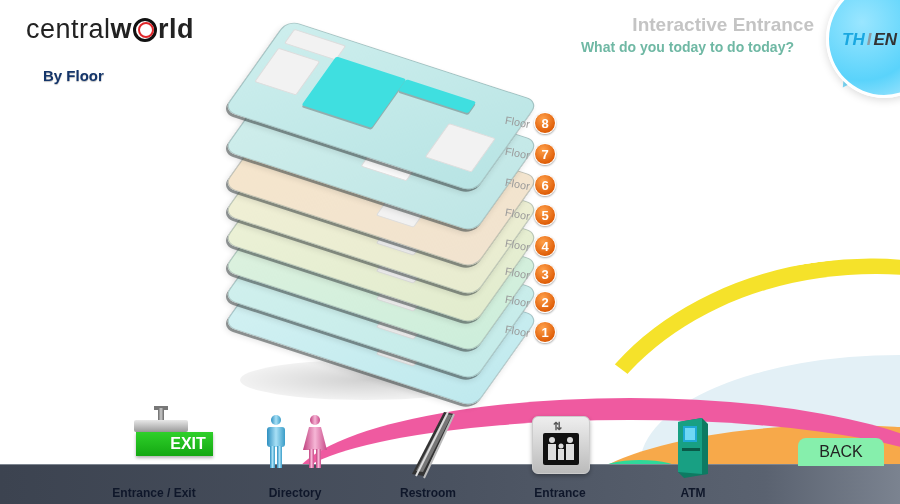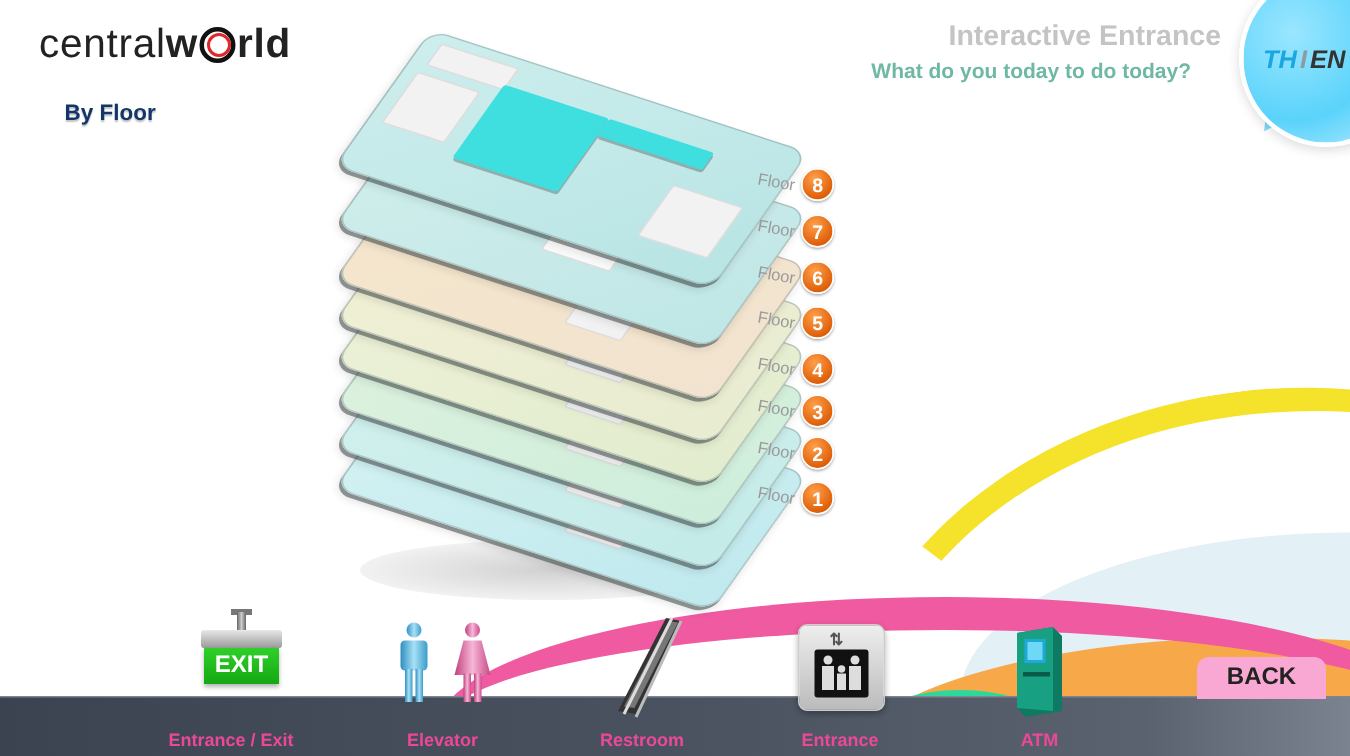--- a/index.html
+++ b/index.html
@@ -39,46 +39,46 @@
   .slab .shop { position:absolute; border-radius:2px; box-shadow:1px 2px 0 rgba(0,0,0,0.25); }
 
   
   .floor-btn { position:absolute; left:505px; display:flex; align-items:flex-end; cursor:pointer; }
   .floor-label { font-size:11px; color:#9a9a9a; transform:rotate(10deg); margin-right:4px; margin-bottom:6px; }
   .floor-num { width:20px; height:20px; border-radius:50%; background:radial-gradient(circle at 40% 30%, #ffa04a, #e0600a 70%, #c84e00); color:#fff; font-weight:bold; font-size:13px; display:flex; align-items:center; justify-content:center; box-shadow:0 1px 2px rgba(0,0,0,0.35); border:1px solid #fff; }
 
   
   .bottom-bar { left:0; top:464px; width:900px; height:40px; background:linear-gradient(90deg, #3c4350 0%, #4a5260 50%, #5a6270 85%, #7b8390 100%); }
   .bottom-bar::before { content:""; position:absolute; left:0; top:0; width:100%; height:1px; background:#7d8590; }
-  .bb-label { position:absolute; top:486px; font-size:12px; font-weight:bold; color:#ec4899; text-align:center; }
+  .bb-label { position:absolute; top:486px; font-size:12px; font-weight:bold; color:#0f172a; text-align:center; }
 
   .icon-btn { position:absolute; cursor:pointer; }
   
   .exit-rod { left:158px; top:408px; width:6px; height:14px; background:linear-gradient(90deg,#666,#ccc,#666); }
   .exit-rod-top { left:154px; top:406px; width:14px; height:4px; background:#777; }
   .exit-housing { left:134px; top:420px; width:54px; height:12px; background:linear-gradient(#e8e8e8,#9a9a9a); border-radius:2px; }
-  .exit-sign { left:136px; top:432px; width:50px; height:24px; background:linear-gradient(#2fd02a,#14a812); color:#fff; font-weight:bold; font-size:16px; display:flex; align-items:center; justify-content:center; box-shadow:0 2px 3px rgba(0,0,0,0.3); }
+  .exit-sign { left:136px; top:432px; width:50px; height:24px; background:linear-gradient(#2fd02a,#14a812); color:#fff; font-weight:bold; font-size:16px; display:flex; align-items:center; justify-content:center; box-shadow:0 2px 3px rgba(0,0,0,0.3);padding-left:27px; }
 
   
   .man { left:264px; top:414px; width:24px; height:54px; }
   .woman { left:301px; top:414px; width:28px; height:54px; }
 
   
   .esc { left:408px; top:410px; width:50px; height:70px; }
 
   
   .elev { left:532px; top:416px; width:56px; height:56px; border-radius:6px; background:linear-gradient(#eee,#bbb); box-shadow:0 2px 4px rgba(0,0,0,0.3); border:1px solid #ccc; }
   .elev-inner { position:absolute; left:10px; top:16px; width:36px; height:32px; background:#111; border-radius:2px; }
   .elev-arrows { position:absolute; left:20px; top:3px; font-size:11px; color:#555; font-weight:bold; letter-spacing:-2px; }
 
   
   .atm { left:672px; top:418px; width:40px; height:60px; }
 
   
-  .back-btn { left:798px; top:438px; width:86px; height:28px; background:#f9a8d4; border-radius:8px 8px 0 0; font-weight:bold; font-size:16px; color:#222; display:flex; align-items:center; justify-content:center; cursor:pointer; }
+  .back-btn { left:798px; top:438px; width:86px; height:28px; background:#86efac; border-radius:8px 8px 0 0; font-weight:normal; font-size:16px; color:#222; display:flex; align-items:center; justify-content:center; cursor:pointer; }
 </style>
 </head>
 <body>
 
 <div class="abs curve-lightblue"></div>
 <div class="abs curve-yellow"></div>
 <div class="abs curve-orange"></div>
 <div class="abs curve-green"></div>
 <div class="abs curve-pink"></div>
 
@@ -212,21 +212,21 @@
         <stop offset="0" stop-color="#c0407e"></stop>
         <stop offset="0.5" stop-color="#f6b6d6"></stop>
         <stop offset="1" stop-color="#c84a88"></stop>
       </linearGradient>
     </defs>
   <circle cx="14" cy="6" r="5" fill="url(#wg)"></circle>
   <polygon points="8,13 20,13 26,36 2,36" fill="url(#wg)"></polygon>
   <rect x="8" y="35" width="5" height="19" fill="url(#wg)"></rect>
   <rect x="15" y="35" width="5" height="19" fill="url(#wg)"></rect>
 </svg>
-<div class="bb-label" style="left:250px; width:90px;">Elevator</div>
+<div class="bb-label" style="left:250px; width:90px;">Directory</div>
 
 <div class="icon-btn" style="left:390px; top:404px; width:90px; height:100px;"></div>
 <svg class="abs esc" viewBox="0 0 50 70">
   <polygon points="36,2 46,4 16,66 4,64" fill="#333"></polygon>
   <polygon points="38,4 44,5 15,62 8,61" fill="#777"></polygon>
   <line x1="40" y1="2" x2="8" y2="66" stroke="#ddd" stroke-width="2"></line>
   <line x1="46" y1="4" x2="16" y2="68" stroke="#bbb" stroke-width="2"></line>
 </svg>
 <div class="bb-label" style="left:385px; width:86px;">Restroom</div>
 

